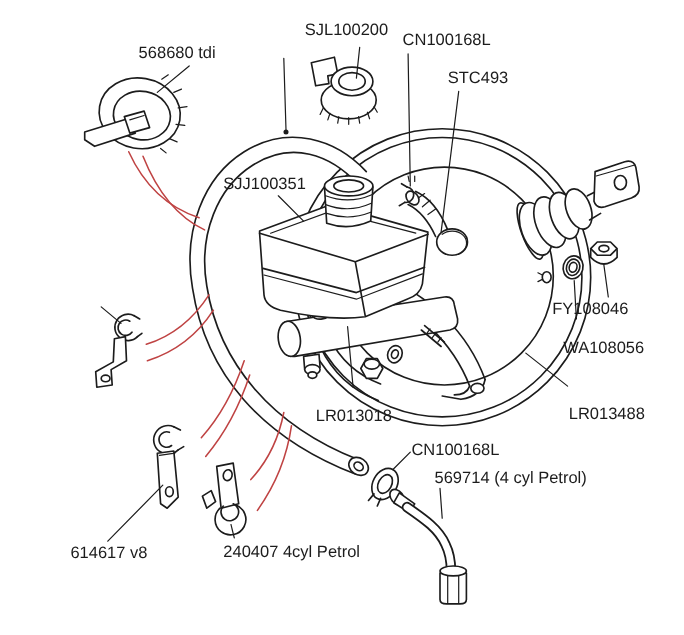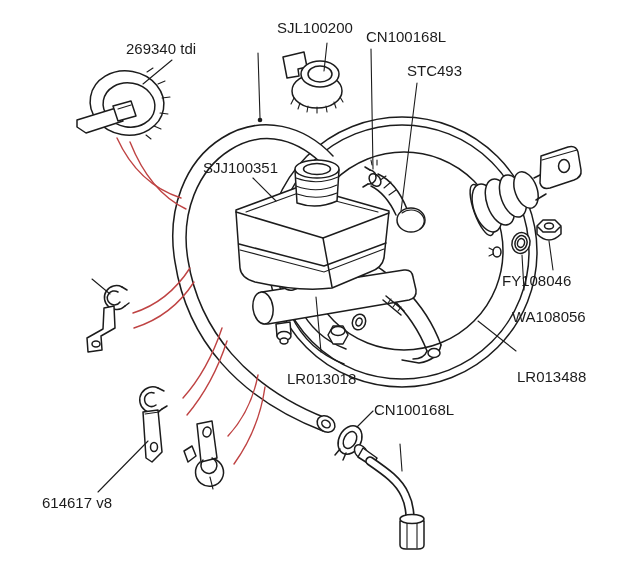--- a/index.html
+++ b/index.html
@@ -203,24 +203,26 @@
       <path class="thin" d="M 553 270 L 549 241"></path>
       <path class="thin" d="M 524 290 L 522 255"></path>
       <path class="thin" d="M 516 351 L 478 321"></path>
       <path class="thin" d="M 373 411 L 357 427"></path>
       <path class="thin" d="M 400 444 L 402 471"></path>
       <path class="thin" d="M 98 492 L 148 441"></path>
       <path class="thin" d="M 213 489 L 210 477"></path>
     </g>
   </svg>
 
-  <div class="part-label" style="left:126px;top:40px">269340 tdi</div>
+  <div class="part-label" style="left:126px;top:40px">568680 tdi</div>
   <div class="part-label" style="left:277px;top:19px">SJL100200</div>
   <div class="part-label" style="left:366px;top:28px">CN100168L</div>
   <div class="part-label" style="left:407px;top:62px">STC493</div>
   <div class="part-label" style="left:203px;top:159px">SJJ100351</div>
   <div class="part-label" style="left:287px;top:370px">LR013018</div>
   <div class="part-label" style="left:502px;top:272px">FY108046</div>
   <div class="part-label" style="left:512px;top:308px">WA108056</div>
   <div class="part-label" style="left:517px;top:368px">LR013488</div>
   <div class="part-label" style="left:374px;top:401px">CN100168L</div>
-  <div class="part-label" style="left:42px;top:494px">614617 v8</div>
+  <div class="part-label" style="left:395px;top:426px">569714 (4 cyl Petrol)</div>
+  <div class="part-label" style="left:64px;top:494px">614617 v8</div>
+  <div class="part-label" style="left:203px;top:493px">240407 4cyl Petrol</div>
 </div>
 
 </body></html>

